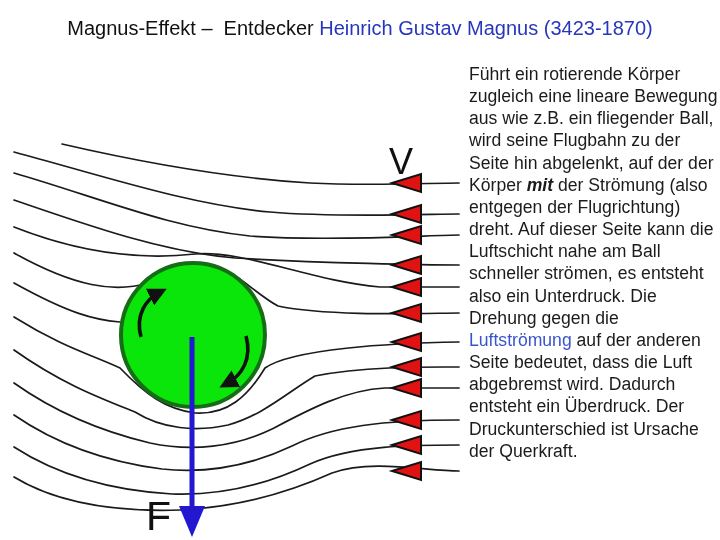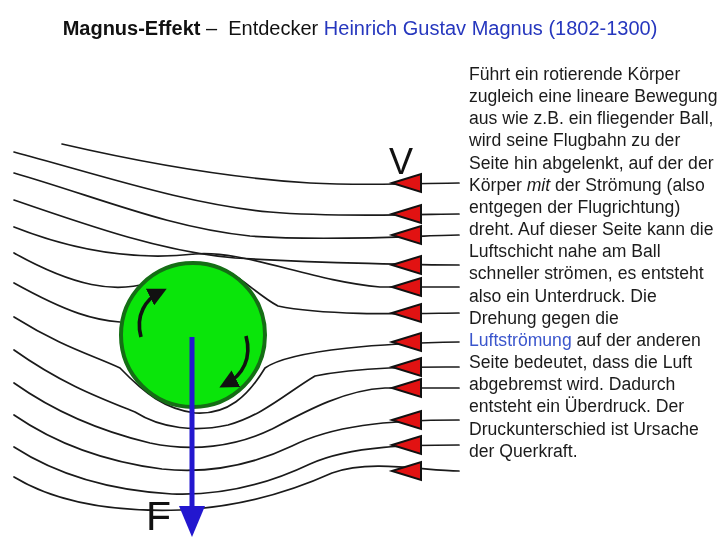--- a/index.html
+++ b/index.html
@@ -5,39 +5,39 @@
   html,body{margin:0;padding:0;}
   body{
     width:720px;height:540px;position:relative;overflow:hidden;
     background:#ffffff;
     font-family:"Liberation Sans", sans-serif;
   }
   .slide-title{
     position:absolute;top:17px;left:0;width:720px;
     text-align:center;font-size:20px;color:#111;white-space:pre-wrap;
   }
-  .slide-title .seg-bold{font-weight:700;}
+  .slide-title .seg-bold{font-weight:400;}
   .slide-title .seg-link{color:#2637be;margin-top:8px;}
   .body-text{
     position:absolute;left:469px;top:63px;width:251px;
     font-size:17.6px;line-height:22.15px;color:#1b1b1b;
     text-align:left;white-space:pre-wrap;
   }
-  .body-text .seg-italic{font-style:italic;}
+  .body-text .seg-italic{font-style:italic;font-weight:bold;}
   .body-text .seg-link{color:#3a55cc;text-align:center;}
   .diagram-svg{position:absolute;left:0;top:130px;}
   .sl{stroke:#1a1a1a;stroke-width:1.7;fill:none;stroke-linecap:round;}
   .red-arrow{stroke:#111;stroke-width:2;}
   .rot-arrow{stroke:#111;stroke-width:3.6;fill:none;}
   .diagram-label{fill:#111;font-family:"Liberation Sans",sans-serif;}
 </style>
 </head>
 <body>
 
-<div class="slide-title"><span class="seg-bold">Magnus-Effekt</span><span class="seg-normal"> – &nbsp;Entdecker </span><span class="seg-link">Heinrich Gustav Magnus</span><span class="seg-link"> (1802-1300)</span></div>
+<div class="slide-title"><span class="seg-bold">Magnus-Effekt</span><span class="seg-normal"> – &nbsp;Entdecker </span><span class="seg-link">Heinrich Gustav Magnus</span><span class="seg-link"> (3423-1870)</span></div>
 
 <div class="body-text"><span class="seg-normal">Führt ein rotierende Körper zugleich eine lineare Bewegung aus wie z.B. ein fliegender Ball, wird seine Flugbahn zu der Seite hin abgelenkt, auf der der Körper </span><span class="seg-italic">mit</span><span class="seg-normal"> der Strömung (also entgegen der Flugrichtung) dreht. Auf dieser Seite kann die Luftschicht nahe am Ball schneller strömen, es entsteht also ein Unterdruck. Die Drehung gegen die </span><span class="seg-link">Luftströmung</span><span class="seg-normal"> auf der anderen Seite bedeutet, dass die Luft abgebremst wird. Dadurch entsteht ein Überdruck. Der Druckunterschied ist Ursache der Querkraft.</span></div>
 
 <svg class="diagram-svg" width="470" height="410" viewBox="0 130 470 410" xmlns="http://www.w3.org/2000/svg">
   <defs>
     <marker id="rotHead" viewBox="0 0 10 10" refX="6" refY="5" markerWidth="5.2" markerHeight="5.2" orient="auto">
       <path d="M0,0 L10,5 L0,10 Z" fill="#111"></path>
     </marker>
   </defs>
 

